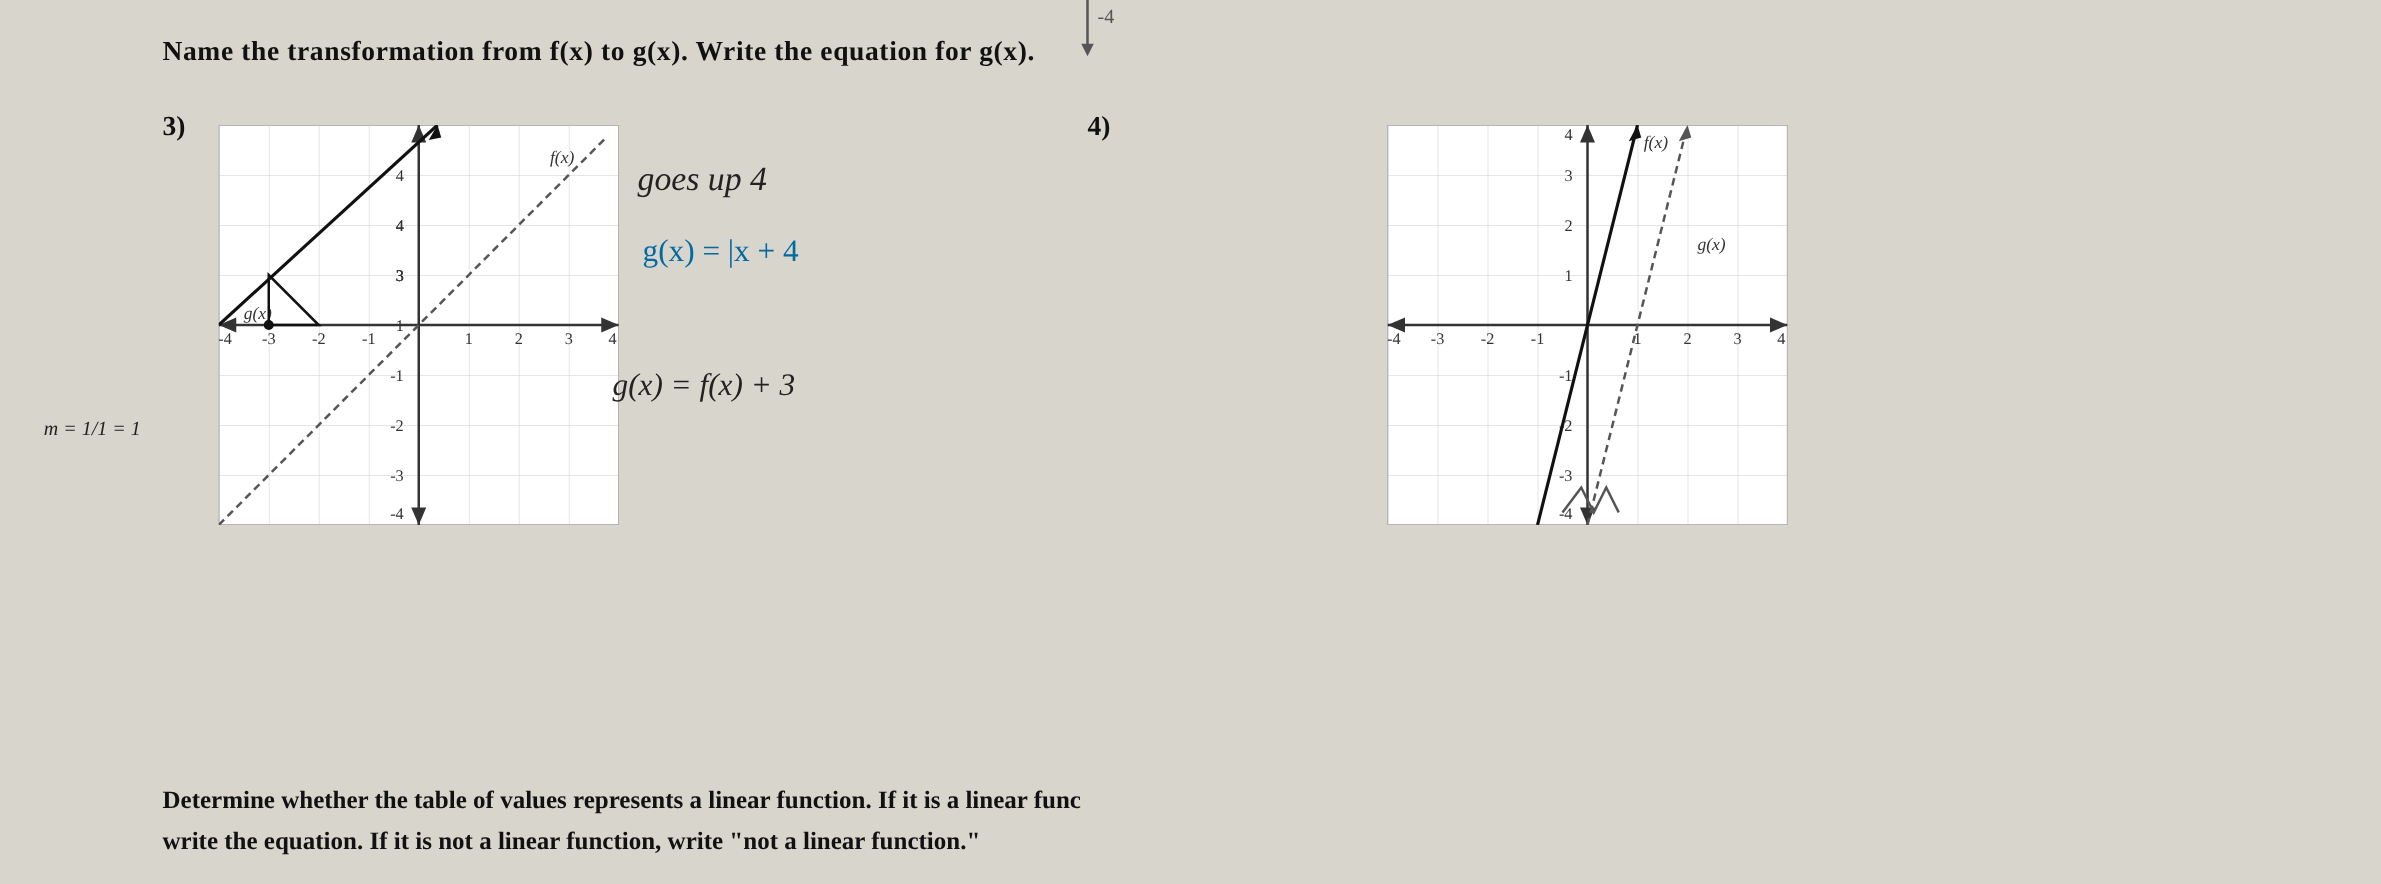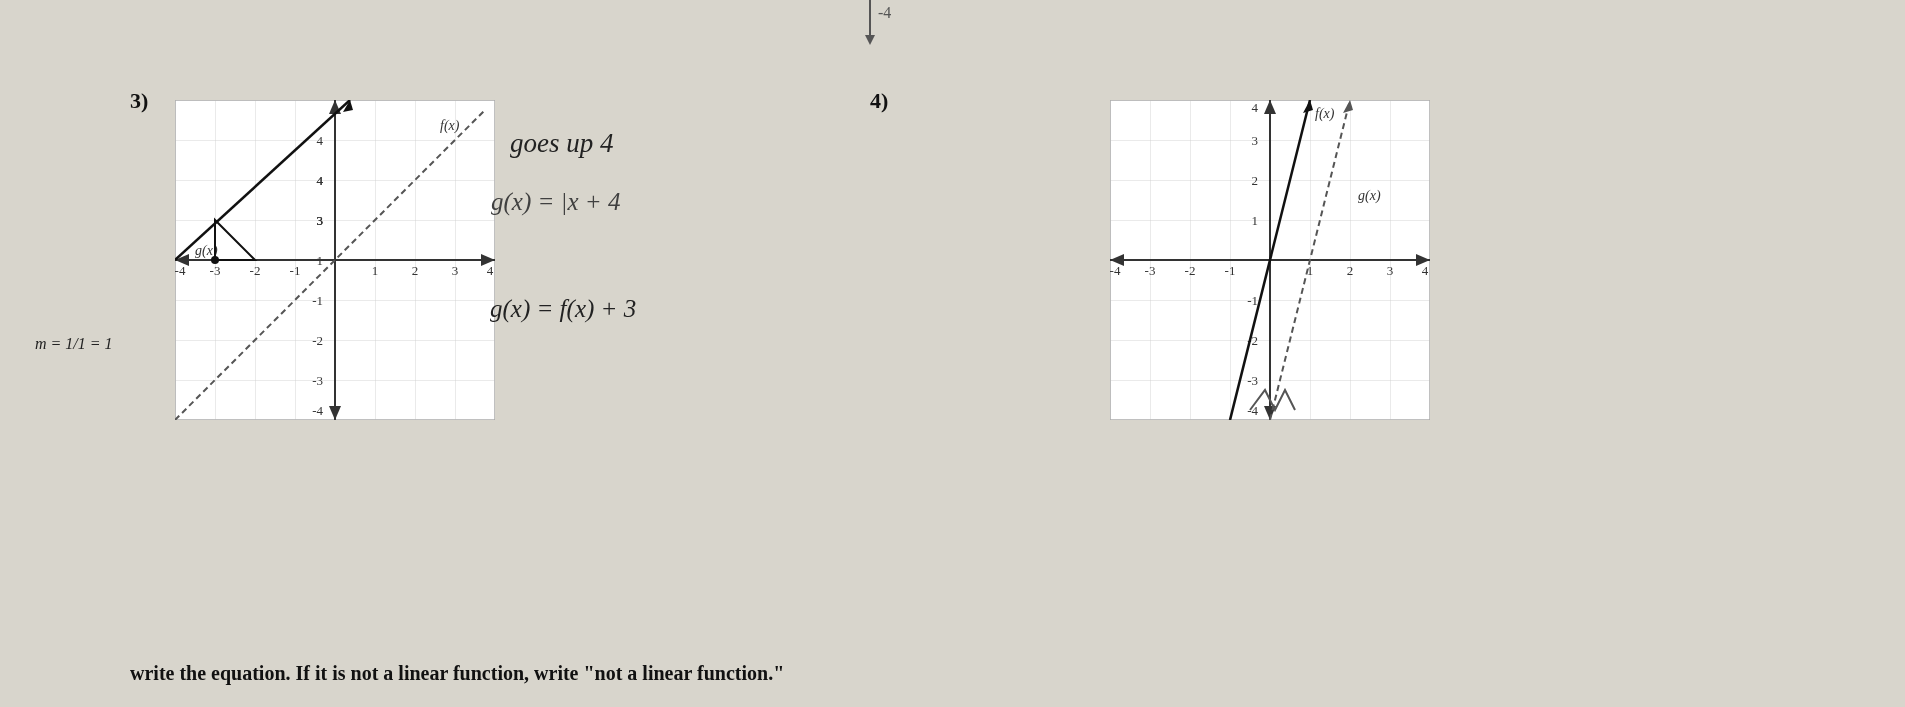--- a/index.html
+++ b/index.html
@@ -87,20 +87,21 @@
       font-size: 20px;
       font-weight: bold;
       color: #111;
     }
   </style>
 </head>
 <body>
 
 <div class="page">
 
+  <div class="header-instruction">Name the transformation from f(x) to g(x).  Write the equation for g(x).</div>
 
   <div class="problem-3-label">3)</div>
   <div class="problem-4-label">4)</div>
 
   <svg style="position:absolute;top:0;left:840px;width:60px;height:45px;">
     <line x1="30" y1="0" x2="30" y2="40" stroke="#555" stroke-width="2"></line>
     <polygon points="30,45 25,35 35,35" fill="#555"></polygon>
 
     <text x="38" y="18" font-size="16" fill="#555" font-family="Times New Roman">-4</text>
   </svg>
@@ -161,21 +162,21 @@
 
       <polygon points="40,120 40,160 80,160 40,120" fill="none" stroke="#111" stroke-width="2"></polygon>
 
       <circle cx="40" cy="160" r="4" fill="#111"></circle>
 
     </svg>
   </div>
 
   <div style="position:absolute;top:128px;left:510px;font-size:27px;color:#222;font-family:'Comic Sans MS',cursive;font-style:italic;">goes up 4</div>
 
-  <div style="position:absolute;top:188px;left:491px;font-size:25px;color:#404040;font-family:'Comic Sans MS',cursive;font-style:italic;">g(x) = |x + 4</div>
+  <div style="position:absolute;top:188px;left:514px;font-size:25px;color:#0369a1;font-family:'Comic Sans MS',cursive;">g(x) = |x + 4</div>
 
   <div style="position:absolute;top:295px;left:490px;font-size:25px;color:#222;font-family:'Comic Sans MS',cursive;font-style:italic;text-align:right;">g(x) = f(x) + 3</div>
 
   <div style="position:absolute;top:335px;left:35px;font-size:16px;color:#222;font-family:'Comic Sans MS',cursive;font-style:italic;">m = 1/1 = 1</div>
 
   <div class="graph-container-4">
     <svg class="graph-svg" viewBox="0 0 320 320" xmlns="http://www.w3.org/2000/svg">
       <rect x="0" y="0" width="320" height="320" fill="white" stroke="#aaa" stroke-width="1"></rect>
 
       <defs>
@@ -219,15 +220,16 @@
       <line x1="160" y1="320" x2="240" y2="0" stroke="#555" stroke-width="2" stroke-dasharray="6,4"></line>
 
       <polygon points="240,0 233,13 243,10" fill="#555"></polygon>
       <text x="248" y="100" font-size="14" fill="#333" font-family="Times New Roman" font-style="italic">g(x)</text>
 
       <polyline points="140,310 155,290 165,310 175,290 185,310" fill="none" stroke="#555" stroke-width="2"></polyline>
 
     </svg>
   </div>
 
+  <div class="bottom-text">Determine whether the table of values represents a linear function. If it is a linear func</div>
   <div class="bottom-text-2">write the equation.  If it is not a linear function, write "not a linear function."</div>
 
 </div>
 
 </body></html>

